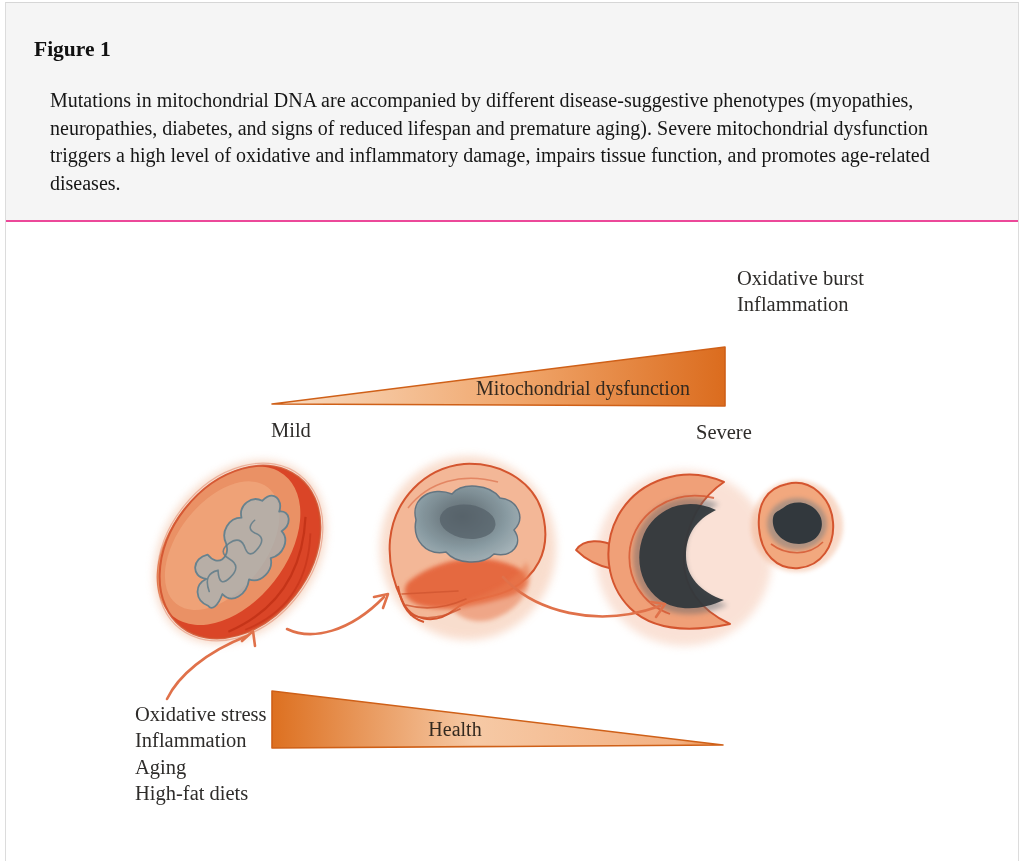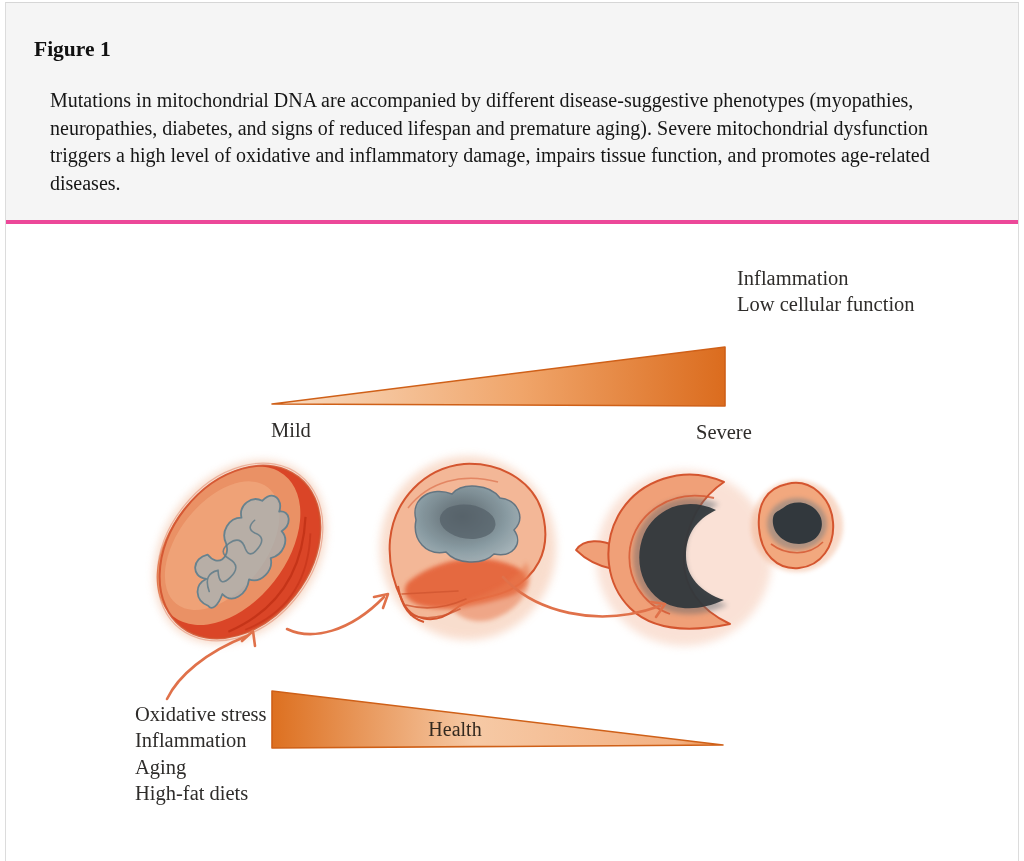--- a/index.html
+++ b/index.html
@@ -1,21 +1,21 @@
 <!DOCTYPE html>
 <html><head>
 <meta charset="utf-8">
 <style>
   html,body{margin:0;padding:0;background:#ffffff;}
   body{width:1024px;height:861px;position:relative;overflow:hidden;
        font-family:"Liberation Serif","DejaVu Serif",serif;color:#1c1c1c;}
   .page{position:absolute;left:5px;right:5px;top:2px;bottom:0;
         background:#ffffff;border-left:1px solid #dcdcdc;border-right:1px solid #dcdcdc;
         border-top:1px solid #d6d6d6;}
-  .caption-panel{background:#f5f5f5;border-bottom:4px solid #ec4899;
+  .caption-panel{background:#f5f5f5;border-bottom:2px solid #ec4899;
         height:183px;padding:34px 40px 0 28px;}
   .caption-panel h2{margin:0;font-size:21.5px;font-weight:bold;color:#111;}
   .caption-panel p{margin:25px 16px 0;font-size:20px;line-height:27.5px;max-width:935px;color:#161616;}
   .figure-panel{position:relative;background:#ffffff;height:638px;}
   .fig-overlay{position:absolute;left:0;top:0;width:1024px;height:861px;pointer-events:none;}
   .fig-overlay svg{position:absolute;left:0;top:0;}
   .fig-label{position:absolute;color:#2e2c2a;font-size:20.5px;white-space:nowrap;}
   .fig-list div{line-height:26.4px;}
   .wedge-label{font-size:20px;color:#33291f;text-align:center;}
 </style>
@@ -125,24 +125,25 @@
     <g transform="translate(797,526)">
       <circle r="46" fill="#f0ab84" opacity="0.45" filter="url(#soft2)"></circle>
       <path d="M -10 -42 C 14 -48 34 -28 36 -4 C 38 20 24 40 2 42 C -20 44 -36 28 -38 2 C -40 -22 -30 -38 -10 -42 Z" fill="#f2a87e" stroke="#d4552f" stroke-width="2" stroke-linejoin="round"></path>
       <ellipse cx="0" cy="-2" rx="30" ry="26" fill="#707d84" opacity="0.5" filter="url(#soft2)"></ellipse>
       <path d="M -14 -18 C -2 -28 18 -24 24 -8 C 28 6 18 18 2 18 C -14 18 -26 6 -24 -8 C -23 -14 -20 -14 -14 -18 Z" fill="#32383d"></path>
       <path d="M -26 18 C -10 30 12 30 26 16" fill="none" stroke="#d4552f" stroke-width="1.6" opacity="0.8"></path>
     </g>
   </svg>
 
   <div class="fig-label fig-list" style="left:737px;top:265px;">
+    <div>Oxidative burst</div>
     <div>Inflammation</div>
-    <div>Low cellular function</div>
   </div>
 
+  <div class="fig-label wedge-label" style="left:458px;top:377px;width:250px;">Mitochondrial dysfunction</div>
 
   <div class="fig-label" style="left:271px;top:419px;">Mild</div>
   <div class="fig-label" style="left:696px;top:421px;text-align:center;">Severe</div>
 
   <div class="fig-label wedge-label" style="left:405px;top:718px;width:100px;">Health</div>
 
   <div class="fig-label fig-list" style="left:99px;top:701px;margin-left:36px;">
     <div>Oxidative stress</div>
     <div>Inflammation</div>
     <div>Aging</div>

